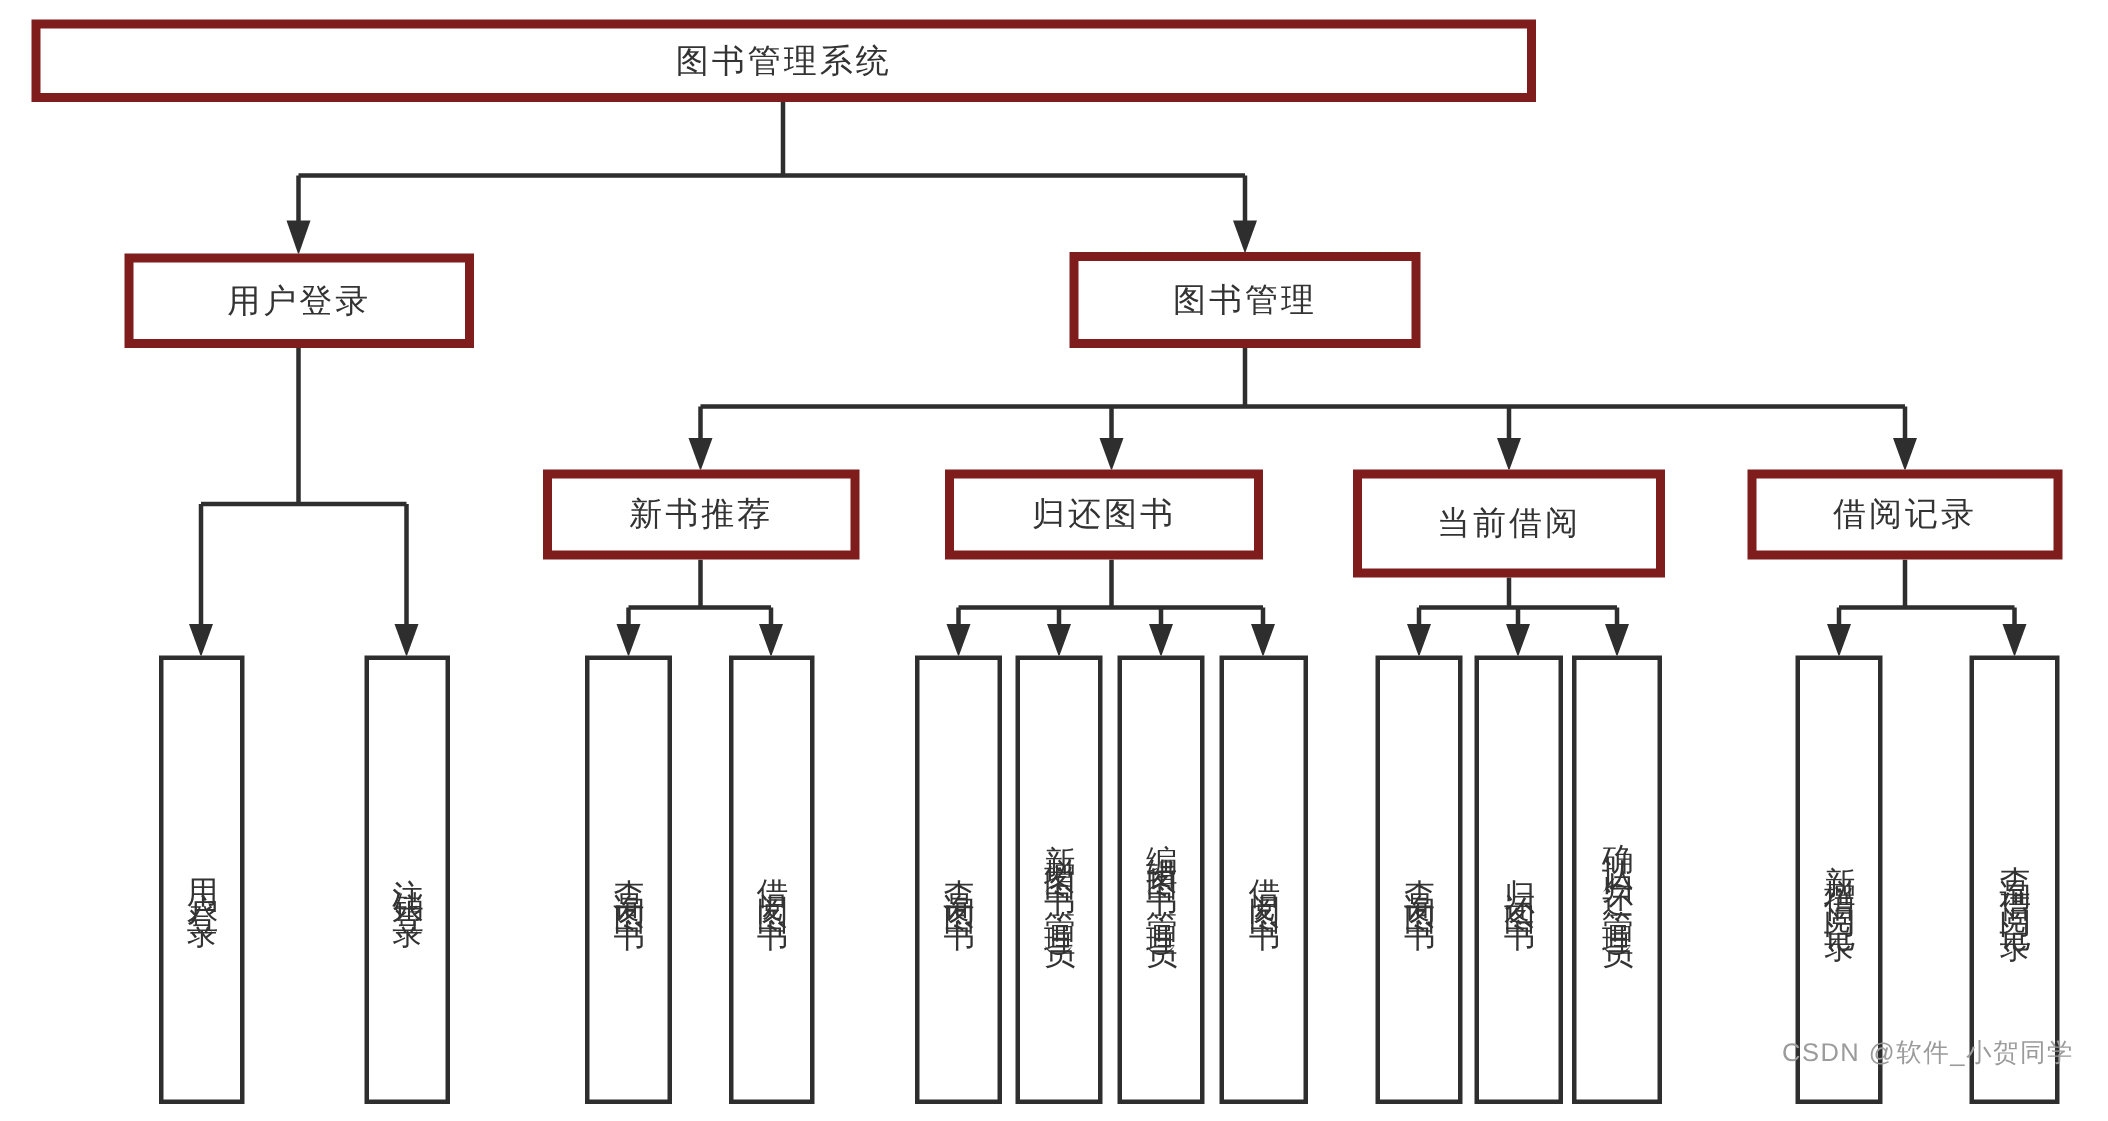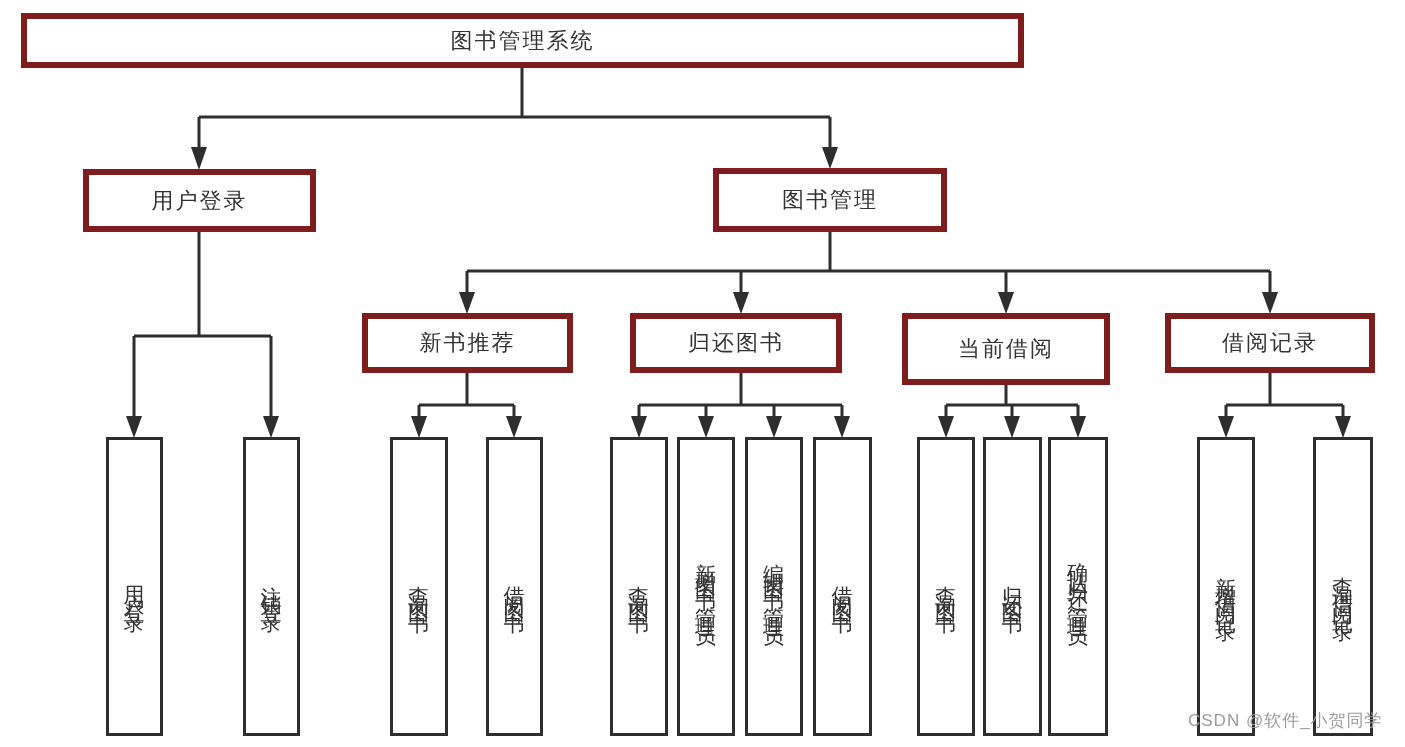--- a/index.html
+++ b/index.html
@@ -47,21 +47,21 @@
     align-items: center;
     justify-content: center;
     font-size: 21px;
     letter-spacing: 9px;
     color: #333333;
     line-height: 1;
   }
   #watermark {
     position: absolute;
     left: 1188px;
-    top: 709px;
+    top: 690px;
     width: 210px;
     font-size: 17px;
     letter-spacing: 1px;
     color: #9b9b9b;
     white-space: nowrap;
   }
 </style>
 </head>
 <body>
 

